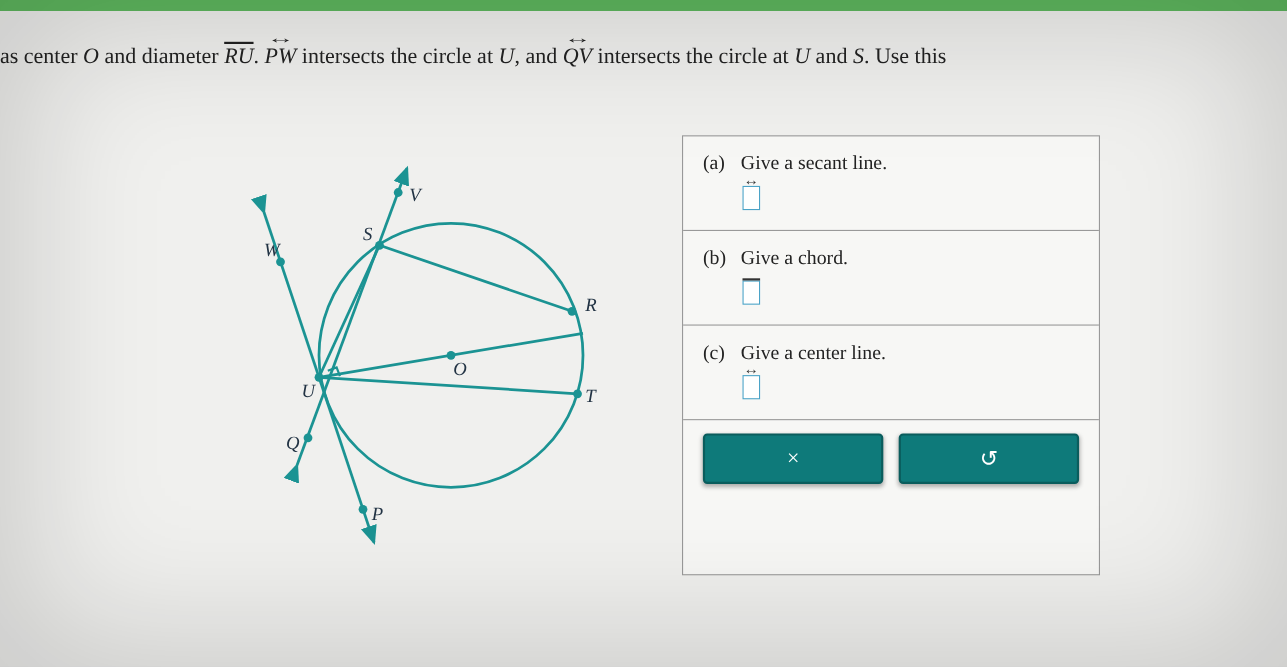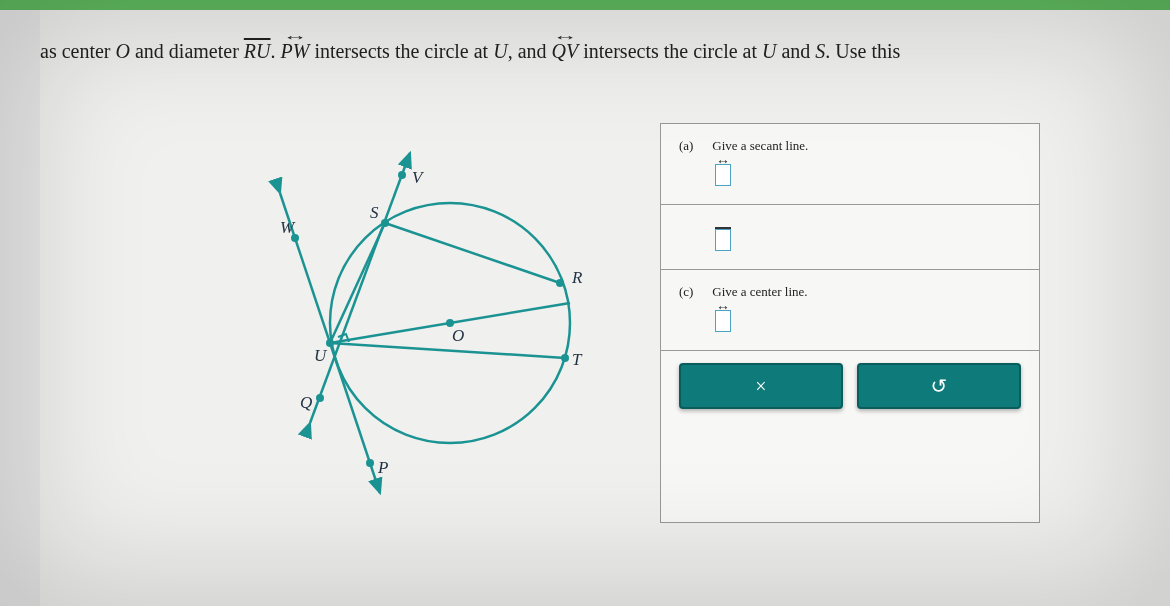--- a/index.html
+++ b/index.html
@@ -15,21 +15,20 @@
       position: absolute;
       top: 0; left: 0; right: 0;
       height: 10px;
       background: #5fb85f;
     }
     .page {
       position: absolute;
       top: 10px; left: 0; right: 0; bottom: 0;
       background: #f0f0ee;
       padding: 30px 0 0 0;
-      margin-left: 40px;
     }
     .problem-text {
       font-size: 20px;
       color: #222;
       padding: 0 10px 0 0;
       white-space: nowrap;
     }
     .problem-text .math {
       font-style: italic;
       font-family: 'Times New Roman', serif;
@@ -70,21 +69,21 @@
       flex: 0 0 380px;
       border: 1px solid #999;
       background: #f7f7f5;
     }
     .answer-row {
       border-bottom: 1px solid #999;
       padding: 14px 18px 18px 18px;
     }
     .answer-row:last-of-type { border-bottom: none; }
     .answer-label {
-      font-size: 13px;
+      font-size: 18px;
       color: #222;
     }
     .answer-letter {
       display: inline-block;
       width: 30px;
     }
     .answer-input-wrap {
       margin-top: 10px;
       margin-left: 36px;
       position: relative;
@@ -207,20 +206,24 @@
         <div class="answer-label">
           <span class="answer-letter">(a)</span>
           <span>Give a secant line.</span>
         </div>
         <div class="answer-input-wrap sym-arrow">
           <span class="input-box"></span>
         </div>
       </div>
 
       <div class="answer-row">
+        <div class="answer-label">
+          <span class="answer-letter">(b)</span>
+          <span>Give a chord.</span>
+        </div>
         <div class="answer-input-wrap sym-bar">
           <span class="input-box"></span>
         </div>
       </div>
 
       <div class="answer-row">
         <div class="answer-label">
           <span class="answer-letter">(c)</span>
           <span>Give a center line.</span>
         </div>

